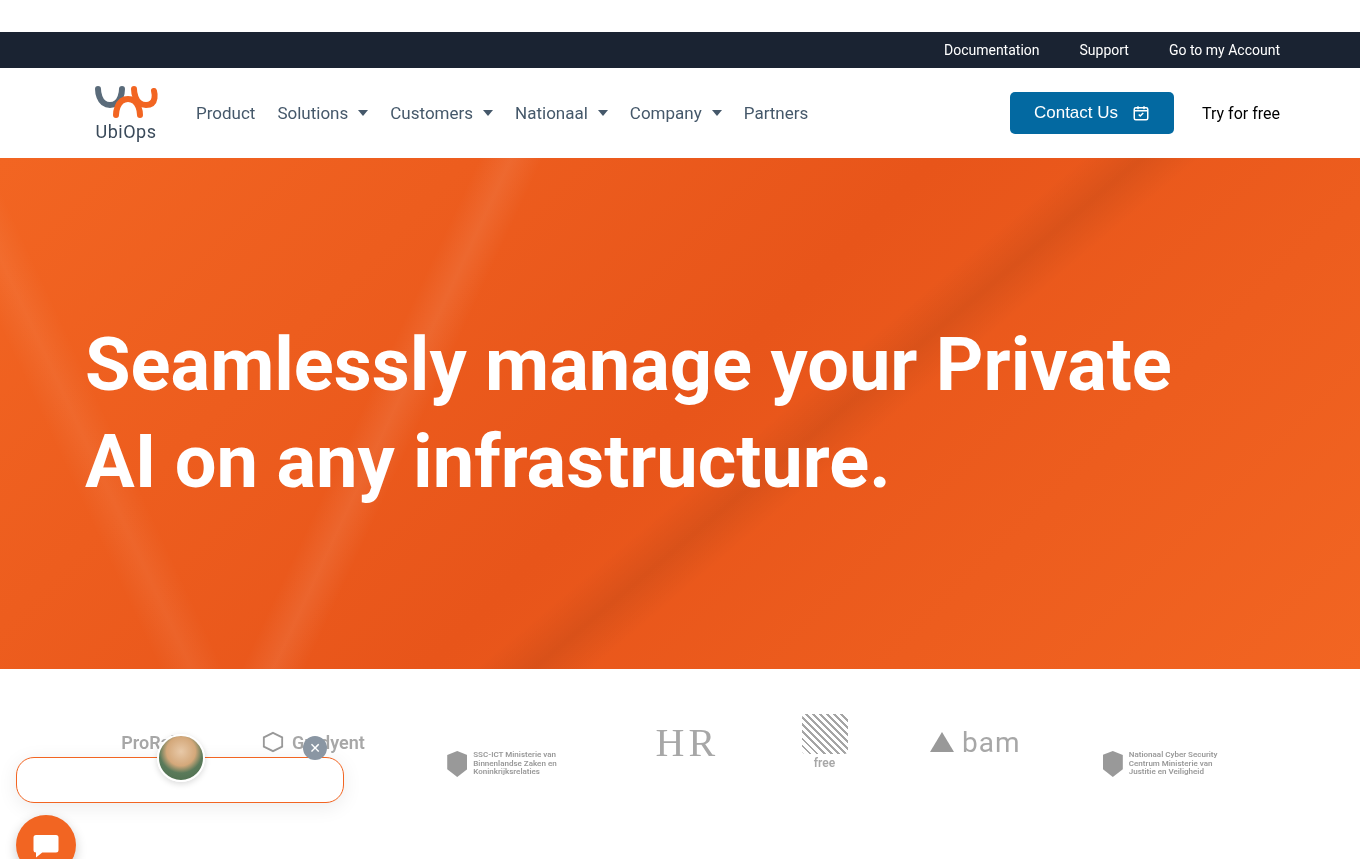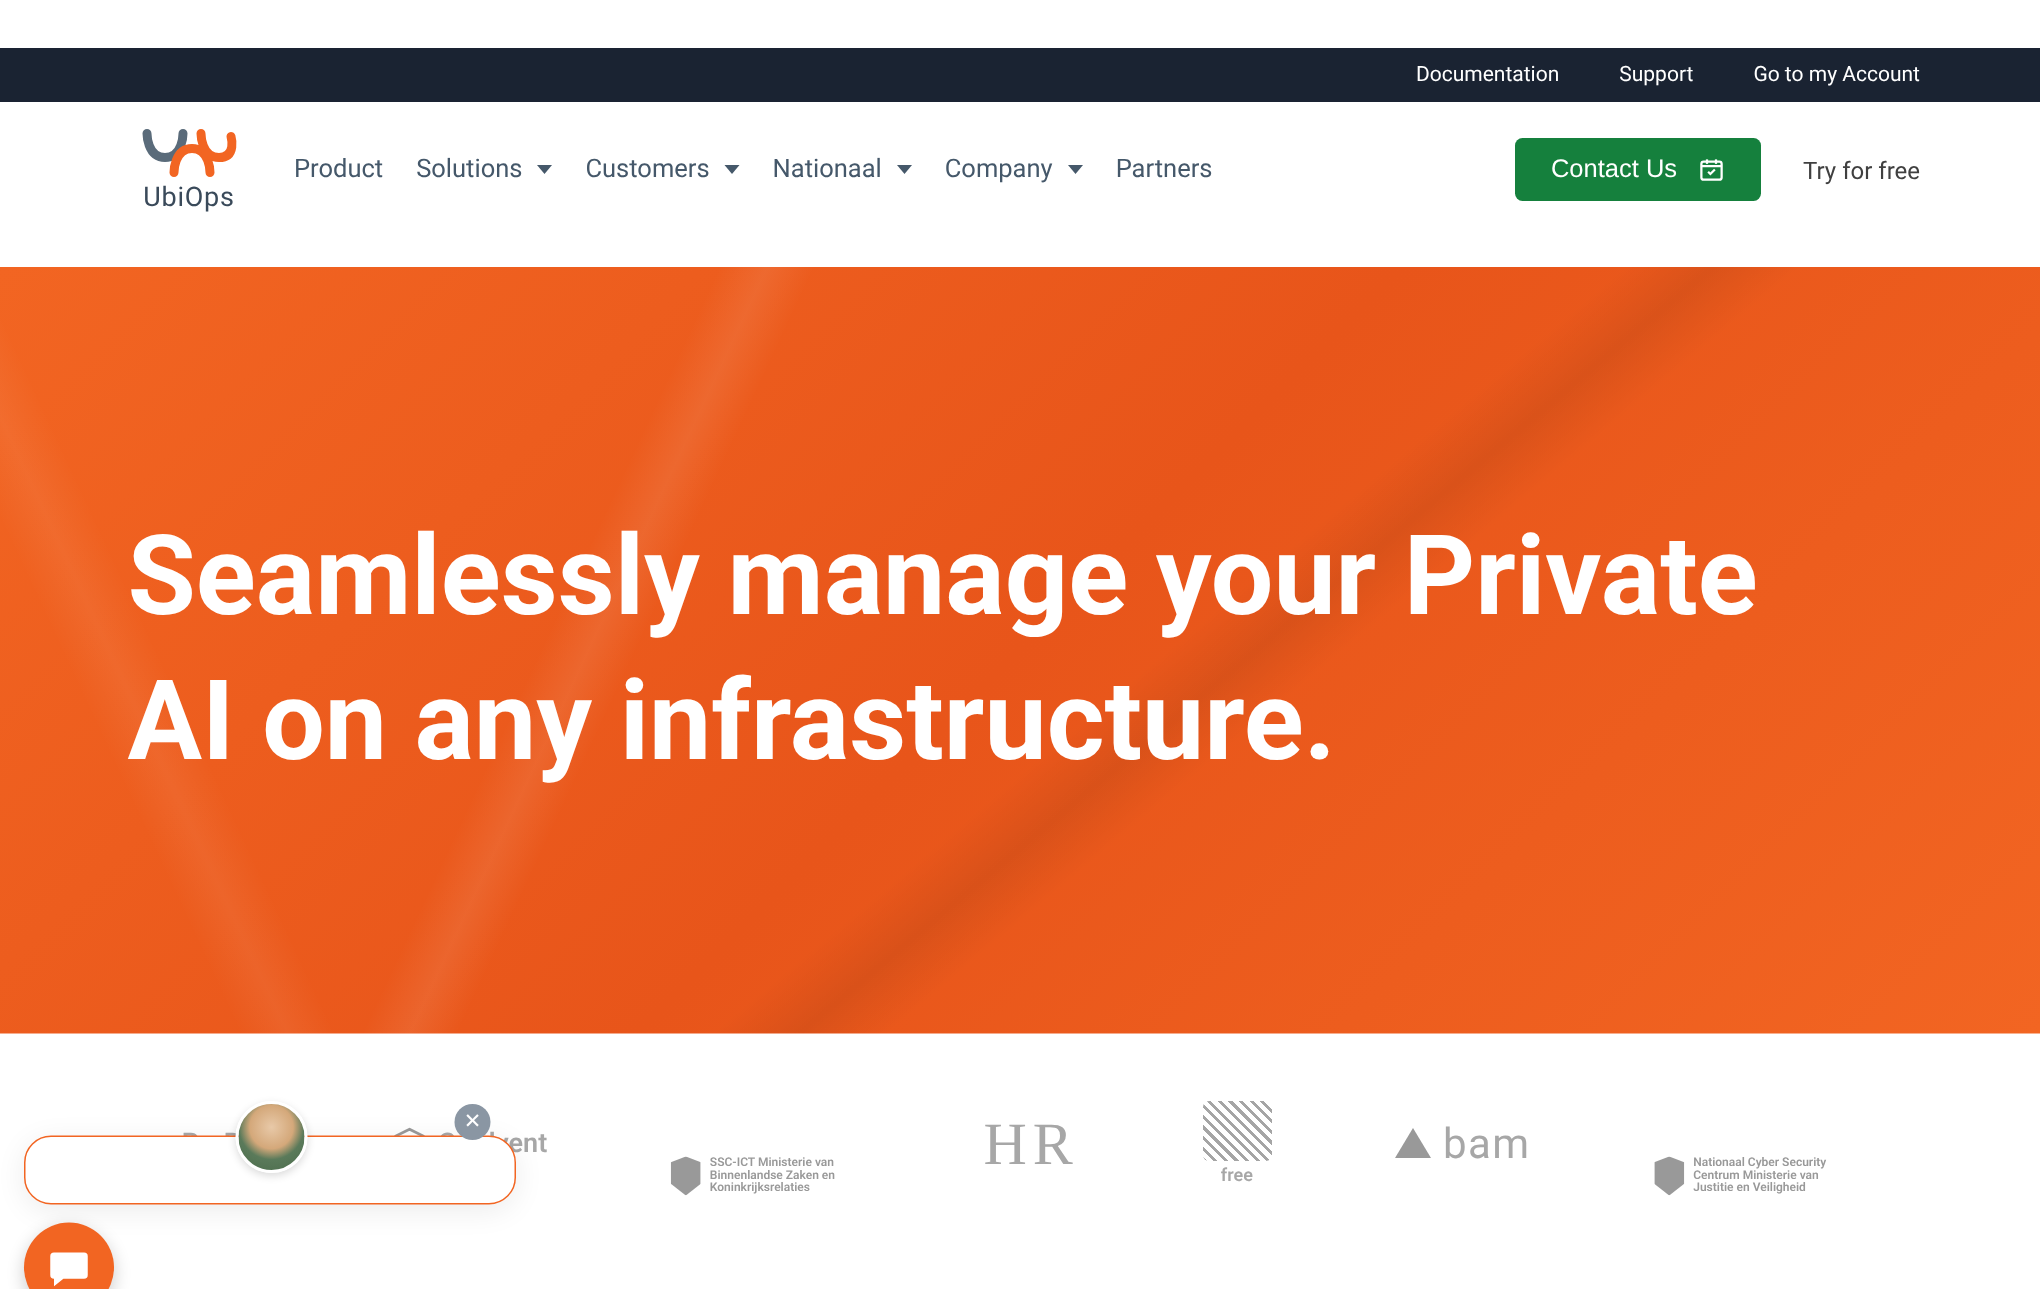--- a/index.html
+++ b/index.html
@@ -70,50 +70,49 @@
       border-left: 5px solid transparent;
       border-right: 5px solid transparent;
       border-top: 6px solid #45586a;
     }
     .nav-actions {
       display: flex;
       align-items: center;
       gap: 28px;
     }
     .btn-contact {
-      background: #15803d;
+      background: #0369a1;
       color: #fff;
       border: none;
       padding: 11px 24px;
       font-size: 17px;
       border-radius: 5px;
       cursor: pointer;
       display: flex;
       align-items: center;
       gap: 14px;
     }
     .btn-contact .cal-icon {
       width: 18px;
       height: 18px;
     }
     .try-free {
-      color: #404040;
+      color: #000000;
       font-size: 16px;
       text-decoration: none;
       cursor: pointer;
     }
     .hero {
       background: linear-gradient(135deg, #f26522 0%, #e8551a 50%, #f26522 100%);
       height: 511px;
       position: relative;
       overflow: hidden;
       padding: 0 85px;
       display: flex;
       align-items: center;
-      margin-top: 20px;
     }
     .hero::before {
       content: "";
       position: absolute;
       inset: 0;
       background:
         linear-gradient(115deg, rgba(255,255,255,0) 30%, rgba(255,255,255,0.08) 32%, rgba(255,255,255,0) 34%),
         linear-gradient(65deg, rgba(255,255,255,0) 10%, rgba(255,255,255,0.06) 12%, rgba(255,255,255,0) 14%),
         linear-gradient(140deg, rgba(0,0,0,0) 55%, rgba(0,0,0,0.07) 58%, rgba(0,0,0,0) 61%);
       pointer-events: none;

